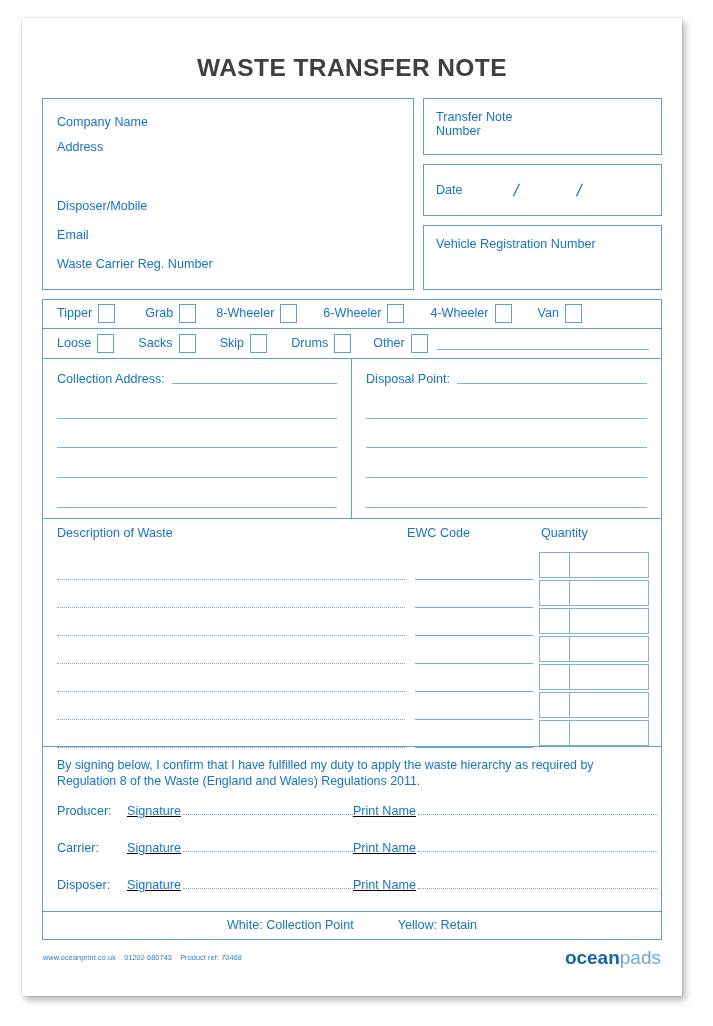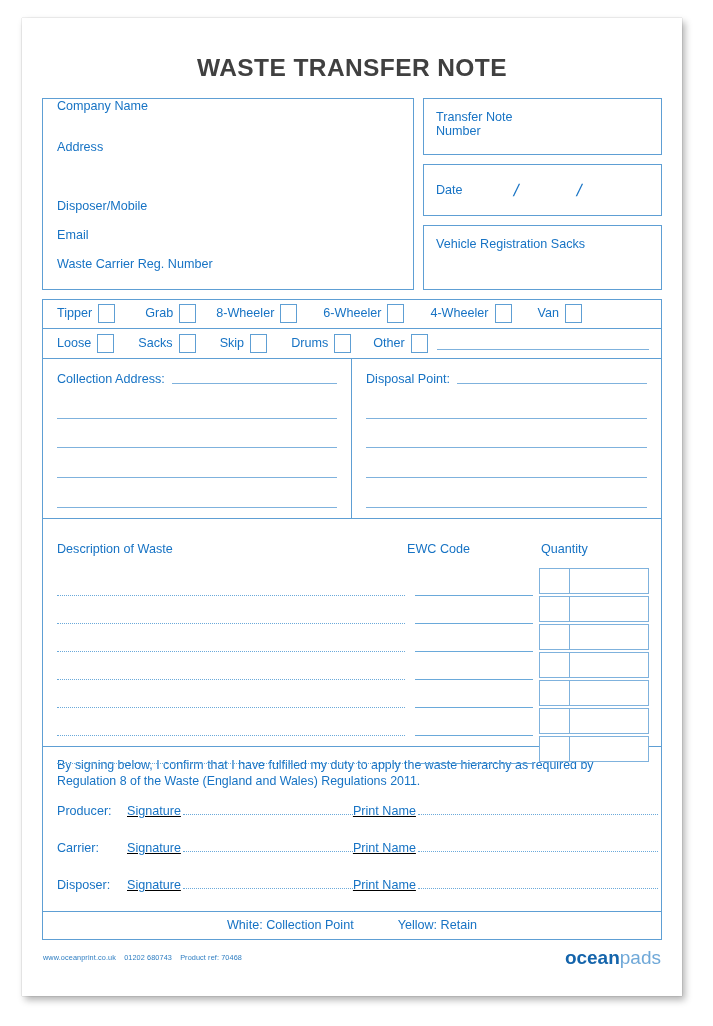--- a/index.html
+++ b/index.html
@@ -66,21 +66,21 @@
     display: flex;
     gap: 9px;
     margin-top: 17px;
     height: 192px;
   }
   .top-left {
     width: 372px;
     padding: 13px 0 0 14px;
   }
   .top-left .lbl { margin-bottom: 0; }
-  .r1 { position:absolute; left:14px; top:0; }
+  .r1 { position:absolute; left:14px; top:16px; }
   .r2 { position:absolute; left:14px; top:41px; }
   .r3 { position:absolute; left:14px; top:100px; }
   .r4 { position:absolute; left:14px; top:129px; }
   .r5 { position:absolute; left:14px; top:158px; }
 
   .top-right {
     flex: 1;
     display: flex;
     flex-direction: column;
     gap: 9px;
@@ -178,21 +178,21 @@
     border: 1.4px solid #5e9fd4;
     border-top: none;
     box-sizing: border-box;
     height: 228px;
     position: relative;
     padding: 0;
   }
   .waste-head {
     position: relative;
     height: 26px;
-    padding-top: 23px;
+    padding-top: 7px;
   }
   .waste-head .lbl { position: absolute; }
   .h-desc { left: 14px; }
   .h-ewc  { left: 364px; }
   .h-qty  { left: 498px; }
 
   .waste-rows {
     position: relative;
     height: 196px;
   }
@@ -336,21 +336,21 @@
         <div class="bx tr-box2">
           <div class="date-row">
             <div class="lbl date-lbl">Date</div>
             <span class="slash">/</span>
             <span class="slash-gap"></span>
             <span class="slash">/</span>
           </div>
         </div>
 
         <div class="bx tr-box3">
-          <div class="lbl">Vehicle Registration Sacks</div>
+          <div class="lbl">Vehicle Registration Number</div>
         </div>
       </div>
     </div>
 
     <div class="chk-block">
       <div class="chk-row" id="vehicle-row">
           <div class="chk-item">
             <span class="lbl">Tipper</span>
             <span class="cbox"></span>
           </div>

